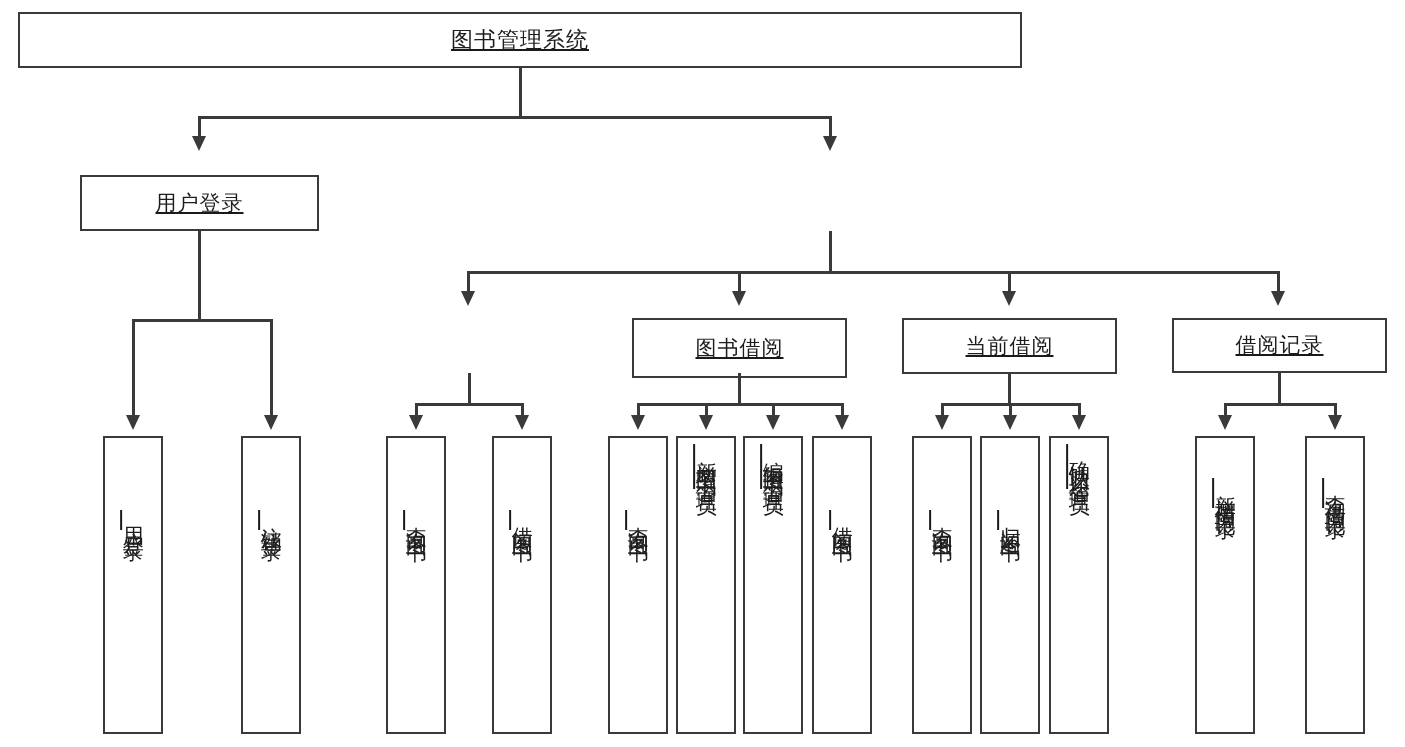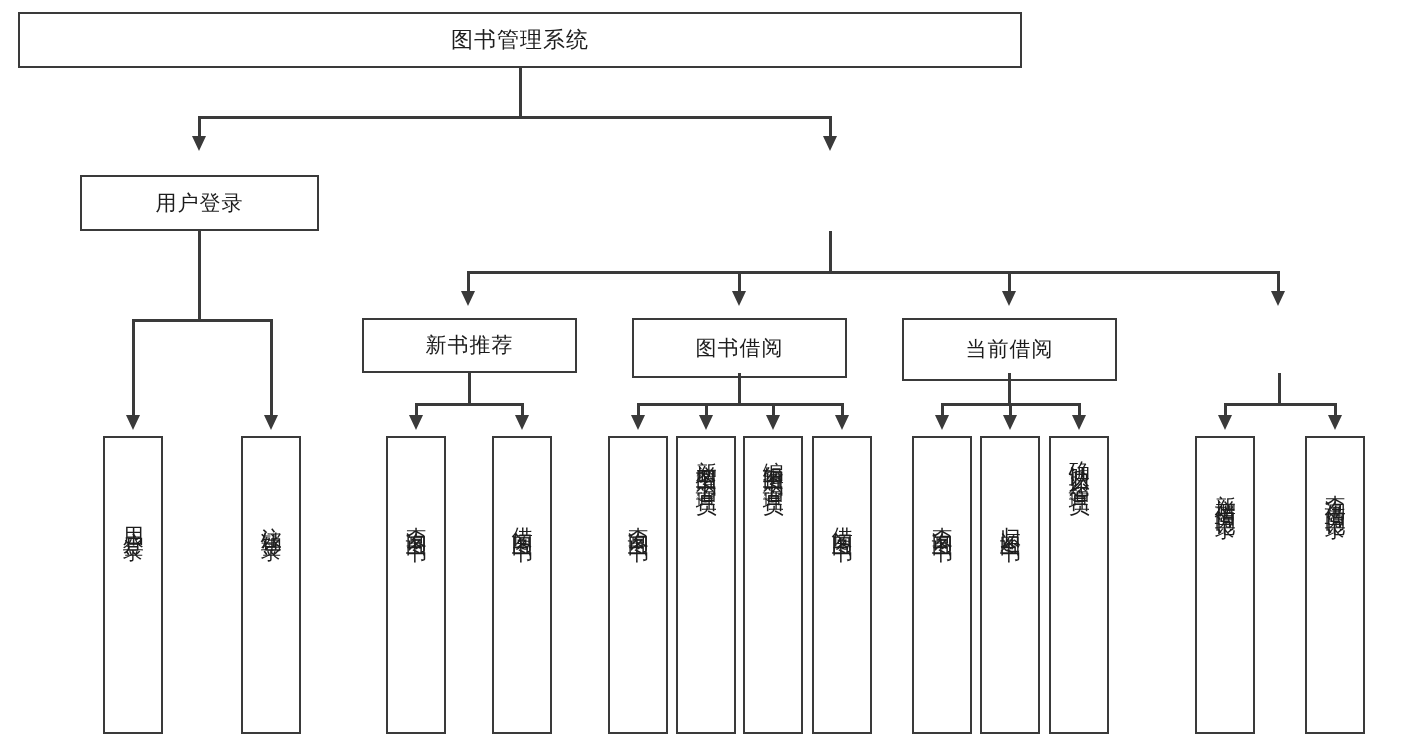--- a/index.html
+++ b/index.html
@@ -18,20 +18,21 @@
   
   .node{
     position:absolute;
     box-sizing:border-box;
     background:#ffffff;
     border:2.5px solid #3a3a3a;
     display:flex;
     align-items:center;
     justify-content:center;
     overflow:hidden;
+    text-decoration:underline;
   }
   .node .label{
     font-size:21px;
     line-height:1.25;
     letter-spacing:1px;
     color:#1d1d1d;
     white-space:nowrap;
     text-align:center;
   }
   
@@ -114,28 +115,28 @@
   <div class="hline" style="left:467px;top:271px;width:812px;"></div>
   <div class="vline" style="left:467px;top:271px;height:22px;"></div>
   <div class="vline" style="left:738px;top:271px;height:22px;"></div>
   <div class="vline" style="left:1008px;top:271px;height:22px;"></div>
   <div class="vline" style="left:1277px;top:271px;height:22px;"></div>
   <div class="arrow" style="left:461px;top:291px;"></div>
   <div class="arrow" style="left:732px;top:291px;"></div>
   <div class="arrow" style="left:1002px;top:291px;"></div>
   <div class="arrow" style="left:1271px;top:291px;"></div>
 
-  <div class="node" style="left:362px;top:318px;width:215px;height:55px;">
-    <span class="label">新书推荐</span>
-  </div>
   <div class="node" style="left:632px;top:318px;width:215px;height:60px;">
     <span class="label">图书借阅</span>
   </div>
-  <div class="node" style="left:902px;top:318px;width:215px;height:63px;">
+  <div class="node" style="left:902px;top:318px;width:215px;height:56px;">
     <span class="label">当前借阅</span>
+  </div>
+  <div class="node" style="left:1172px;top:318px;width:215px;height:55px;">
+    <span class="label">借阅记录</span>
   </div>
 
   <div class="vline" style="left:468px;top:373px;height:32px;"></div>
   <div class="hline" style="left:415px;top:403px;width:108px;"></div>
   <div class="vline" style="left:415px;top:403px;height:14px;"></div>
   <div class="vline" style="left:521px;top:403px;height:14px;"></div>
   <div class="arrow" style="left:409px;top:415px;"></div>
   <div class="arrow" style="left:515px;top:415px;"></div>
 
   <div class="vline" style="left:738px;top:373px;height:32px;"></div>

